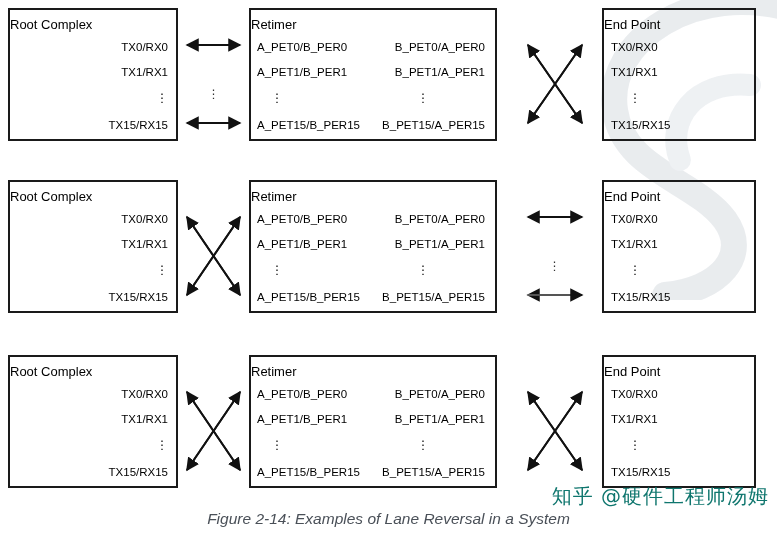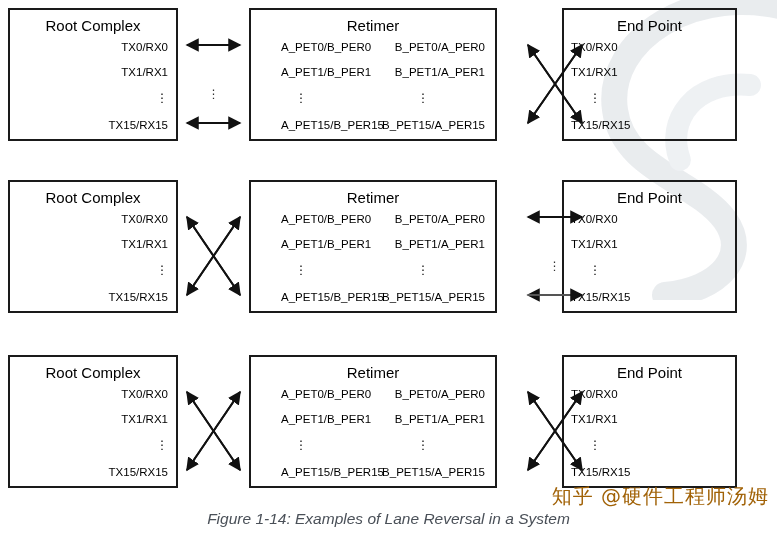--- a/index.html
+++ b/index.html
@@ -26,21 +26,21 @@
     pointer-events: none;
     z-index: 0;
     opacity: 0.85;
   }
   #watermark-text {
     position: absolute;
     right: 8px;
     bottom: 33px;
     font-size: 20px;
     letter-spacing: 1px;
-    color: #a16207;
+    color: #0f766e;
     z-index: 3;
     white-space: nowrap;
     font-family: "DejaVu Sans", sans-serif;
     margin-top: 40px;
   }
 
   
   .diagram-row {
     position: absolute;
     left: 0;
@@ -55,29 +55,29 @@
   .block {
     position: absolute;
     top: 0;
     height: 133px;
     border: 2px solid #1a1a1a;
     box-sizing: border-box;
     background: transparent;
   }
   .block.root      { left: 8px;   width: 170px; }
   .block.retimer   { left: 249px; width: 248px; }
-  .block.endpoint  { left: 562px; width: 175px; text-decoration: underline; }
+  .block.endpoint  { left: 602px; width: 154px; text-decoration: underline; }
 
   .block-title {
     position: absolute;
     top: 7px;
     left: 0;
     right: 0;
-    text-align: center;
-    font-size: 15px;
+    text-align: left;
+    font-size: 13px;
     color: #000;
     white-space: nowrap;
   }
 
   
   .lane-col {
     position: absolute;
     top: 32px;
     font-size: 11.5px;
     line-height: 1;
@@ -90,21 +90,21 @@
   .lane-col .lane.l0  { top: 0px;  }
   .lane-col .lane.l1  { top: 25px; }
   .lane-col .lane.dots{ top: 50px; font-size: 12px; letter-spacing:0; }
   .lane-col .lane.l15 { top: 78px; }
 
   
   .col-rc    { right: 8px;  text-align: right; }
   .col-rc .lane { right: 0; }
   
   .col-rt-l  { left: 6px;   text-align: left; }
-  .col-rt-l .lane { left: 0; margin-left: 24px; }
+  .col-rt-l .lane { left: 0; }
   .col-rt-l .lane.dots { left: 14px; }
   
   .col-rt-r  { right: 6px;  text-align: right; }
   .col-rt-r .lane { right: 4px; }
   .col-rt-r .lane.dots { right: 60px; }
   
   .col-ep    { left: 7px;   text-align: left; }
   .col-ep .lane { left: 0; }
   .col-ep .lane.dots { left: 18px; }
 
@@ -320,13 +320,13 @@
     <div class="block-title">End Point</div>
     <div class="lane-col col-ep">
       <div class="lane l0">TX0/RX0</div>
       <div class="lane l1">TX1/RX1</div>
       <div class="lane dots">⋮</div>
       <div class="lane l15">TX15/RX15</div>
     </div>
   </div>
 </div>
 
-<div id="caption">Figure 1-14: Examples of Lane Reversal in a System</div>
+<div id="caption">Figure 2-14: Examples of Lane Reversal in a System</div>
 
 </body></html>

